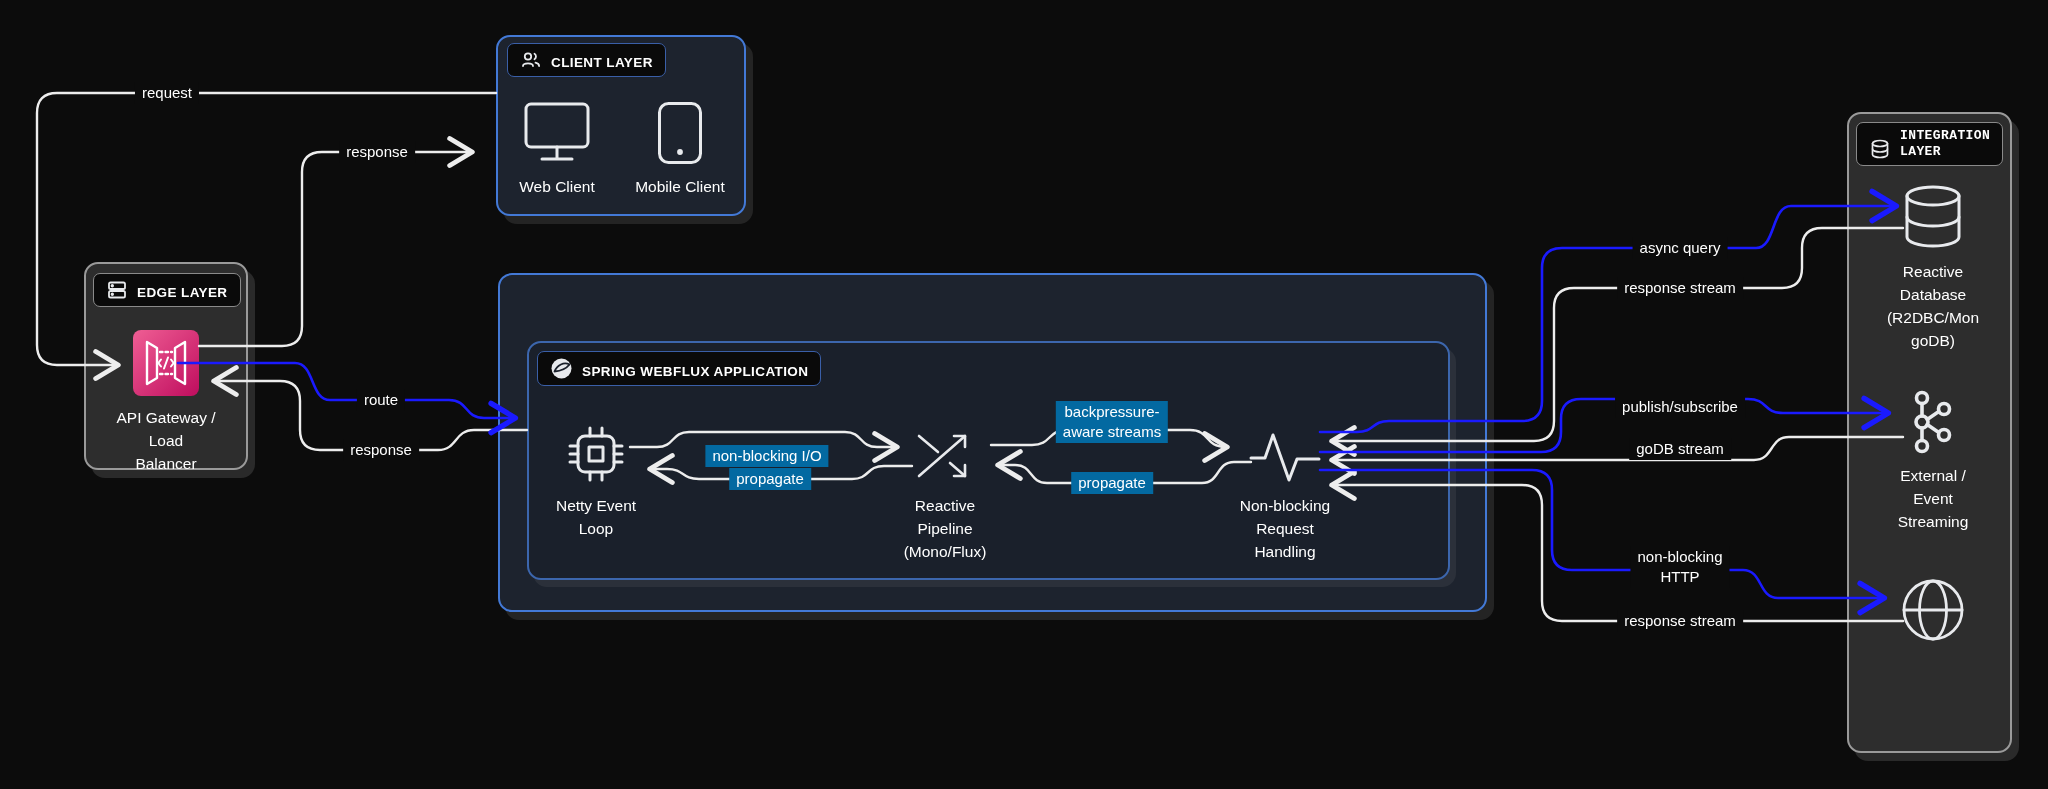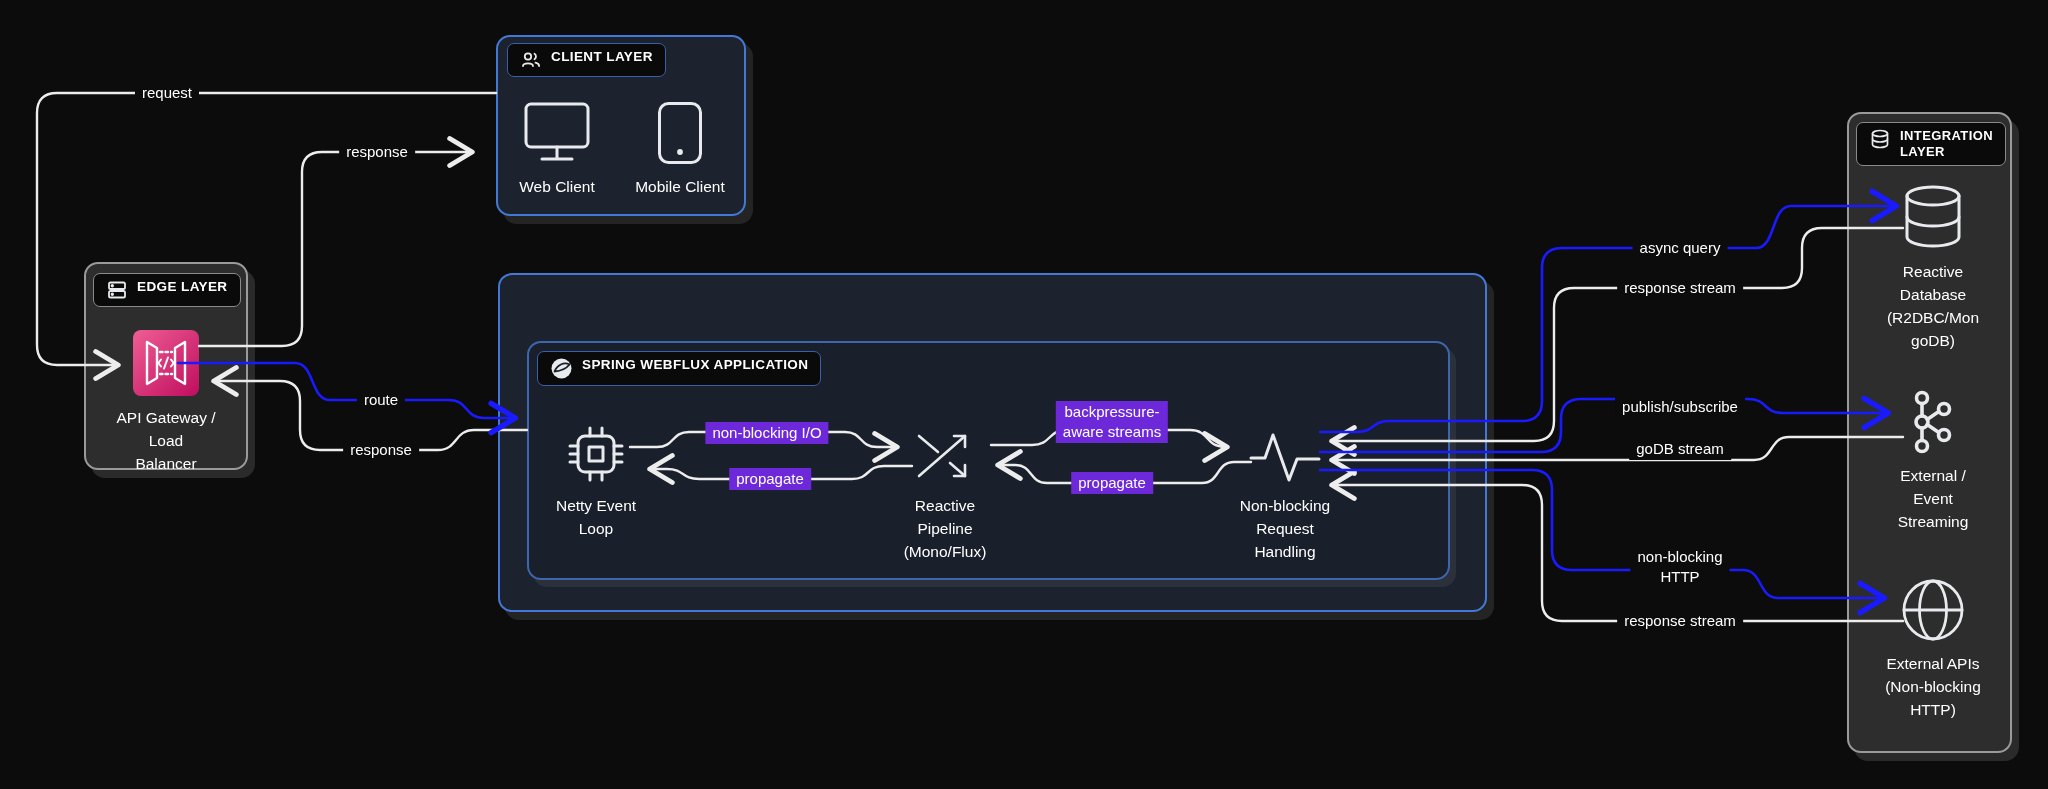--- a/index.html
+++ b/index.html
@@ -4,40 +4,40 @@
 <style>
   html,body{margin:0;padding:0;background:#0c0c0c;}
   .stage{position:relative;width:2048px;height:789px;background:#0c0c0c;overflow:hidden;
          font-family:"Liberation Sans",sans-serif;color:#ffffff;}
   
   .box{position:absolute;box-sizing:border-box;border-radius:14px;z-index:1;}
   .box.gray{background:#2d2d2d;border:2px solid #9a9a9a;box-shadow:7px 8px 0 rgba(150,150,150,.22);}
   .box.blue{background:#1d232e;border:2px solid #4379d6;box-shadow:7px 8px 0 rgba(150,150,150,.18);}
   .box.springbox{background:#1a202b;border:2px solid #3c66ad;box-shadow:6px 7px 0 rgba(150,150,150,.12);}
   
-  .chip{position:absolute;display:flex;align-items:flex-start;gap:9px;background:#0a0a0a;
+  .chip{position:absolute;display:flex;align-items:flex-end;gap:9px;background:#0a0a0a;
         border-radius:7px;padding:5px 12px;font-size:13.5px;font-weight:700;letter-spacing:.4px;
         white-space:nowrap;z-index:6;line-height:16px;}
   .chip.grayb{border:1.5px solid #8a8a8a;}
   .chip.blueb{border:1.5px solid #3a5fa8;}
   .chip svg{flex:0 0 auto;display:block;}
-  .chip .tcol span{display:block;}
+  .chip .tcol span{display:block;font-family:Liberation Mono, monospace;}
   
   .node{position:absolute;width:150px;display:flex;flex-direction:column;align-items:center;z-index:4;}
   .node svg{display:block;}
   .node .lbl{margin-top:10px;text-align:center;font-size:15.5px;line-height:23px;}
   .node .lbl span{display:block;}
   
   svg.lines{position:absolute;left:0;top:0;z-index:5;pointer-events:none;}
   
   .elabel{position:absolute;transform:translate(-50%,-50%);font-size:15px;line-height:20px;
           padding:1px 7px;white-space:nowrap;z-index:7;text-align:center;}
   .elabel span{display:block;}
   .elabel.oncanvas{background:#0c0c0c;}
-  .elabel.onspring{background:#6d28d9;}
+  .elabel.onspring{background:#0369a1;}
   .icon-stroke{stroke:#e8eaed;fill:none;stroke-linecap:round;stroke-linejoin:round;}
 </style>
 </head>
 <body>
 
 <div class="stage">
 
   <div class="box blue" style="left:496px;top:35px;width:250px;height:181px;"></div>
   <div class="box gray" style="left:84px;top:262px;width:164px;height:208px;"></div>
   <div class="box blue" style="left:498px;top:273px;width:989px;height:339px;"></div>
@@ -224,25 +224,20 @@
   </div>
 
   <div class="node" style="left:1858px;top:578px;">
     <svg width="64" height="64" viewBox="0 0 64 64">
       <g class="icon-stroke" stroke-width="2.8">
         <circle cx="32" cy="32" r="29"></circle>
         <ellipse cx="32" cy="32" rx="13.5" ry="29"></ellipse>
         <path d="M3,32 H61"></path>
       </g>
     </svg>
-    <div class="lbl">
-      <span>External APIs</span>
-      <span>(Non-blocking</span>
-      <span>HTTP)</span>
-    </div>
   </div>
 
   <svg class="lines" width="2048" height="789" viewBox="0 0 2048 789">
     <defs>
       <marker id="aw" viewBox="-12 -8 16 16" refX="0" refY="0" markerWidth="15" markerHeight="15" orient="auto">
         <path d="M-9,-6 L1,0 L-9,6" fill="none" stroke="#ededed" stroke-width="2.2" stroke-linecap="round" stroke-linejoin="round"></path>
       </marker>
       <marker id="ab" viewBox="-12 -8 16 16" refX="0" refY="0" markerWidth="15" markerHeight="15" orient="auto">
         <path d="M-9,-6 L1,0 L-9,6" fill="none" stroke="#1a1aff" stroke-width="2.2" stroke-linecap="round" stroke-linejoin="round"></path>
       </marker>
@@ -264,21 +259,21 @@
       <path marker-end="url(#ab)" d="M1320,432 H1357 C1375,432 1371,421 1389,421 H1522 Q1542,421 1542,401 V268 Q1542,248 1562,248 H1756 C1776,248 1771,206 1791,206 H1894"></path>
       <path marker-end="url(#ab)" d="M1320,452 H1541 Q1561,452 1561,432 V419 Q1561,399 1581,399 H1748 C1768,399 1763,413 1783,413 H1886"></path>
       <path marker-end="url(#ab)" d="M1320,470 H1532 Q1552,470 1552,490 V550 Q1552,570 1572,570 H1743 C1763,570 1758,598 1778,598 H1882"></path>
     </g>
   </svg>
 
   <div class="elabel oncanvas" style="left:167px;top:93px;">request</div>
   <div class="elabel oncanvas" style="left:377px;top:152px;">response</div>
   <div class="elabel oncanvas" style="left:381px;top:400px;">route</div>
   <div class="elabel oncanvas" style="left:381px;top:450px;">response</div>
-  <div class="elabel onspring" style="left:767px;top:433px;">non-blocking I/O</div>
+  <div class="elabel onspring" style="left:767px;top:456px;">non-blocking I/O</div>
   <div class="elabel onspring" style="left:770px;top:479px;">propagate</div>
   <div class="elabel onspring" style="left:1112px;top:422px;">
     <span>backpressure-</span>
     <span>aware streams</span>
   </div>
   <div class="elabel onspring" style="left:1112px;top:483px;">propagate</div>
   <div class="elabel oncanvas" style="left:1680px;top:248px;">async query</div>
   <div class="elabel oncanvas" style="left:1680px;top:288px;">response stream</div>
   <div class="elabel oncanvas" style="left:1680px;top:399px;margin-top:8px;">publish/subscribe</div>
   <div class="elabel oncanvas" style="left:1680px;top:449px;">goDB stream</div>

